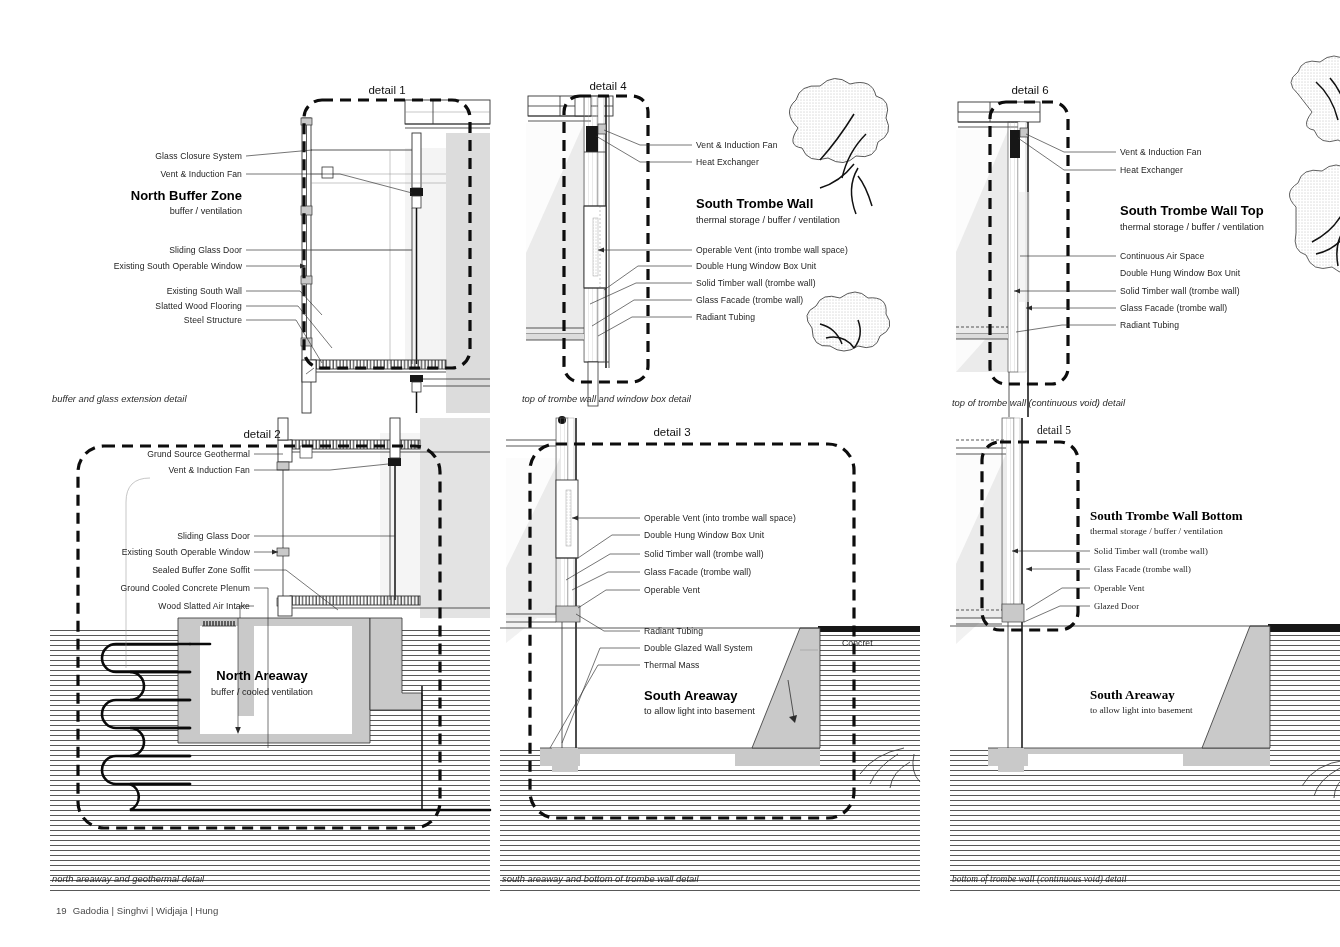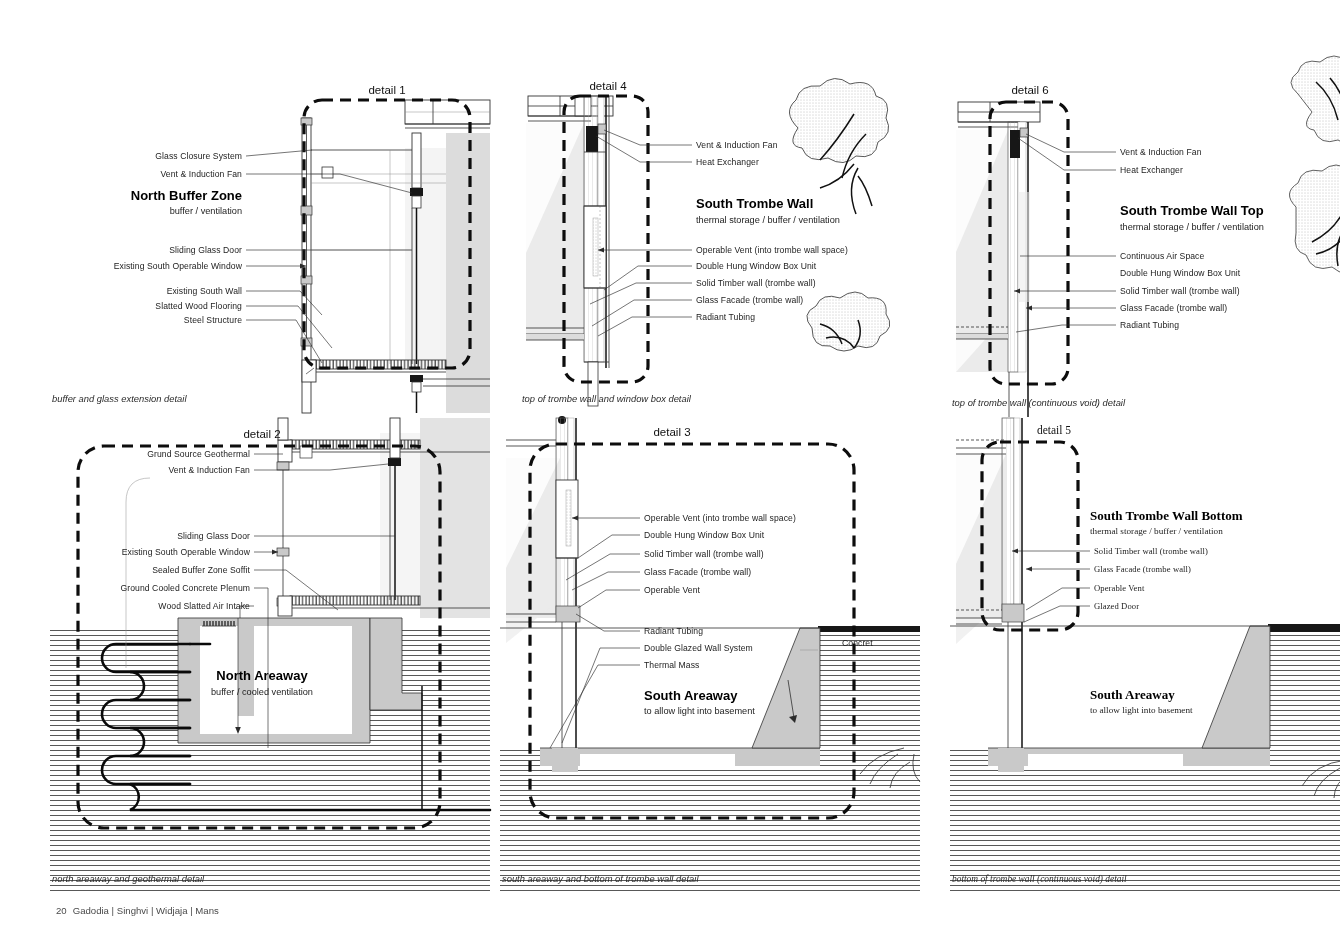--- a/index.html
+++ b/index.html
@@ -556,16 +556,16 @@
     <text class="lbl" x="144" y="191">Glazed Door</text>
 
     <text class="zone-t" x="140" y="281">South Areaway</text>
     <text class="zone-s" x="140" y="295">to allow light into basement</text>
 
     <text class="cap" x="2" y="464">bottom of trombe wall (continuous void) detail</text>
   </svg>
   </div>
 
   <div id="footer">
-    <span class="pg">20</span><span>Gadodia | Singhvi | Widjaja | Mans</span>
+    <span class="pg">19</span><span>Gadodia | Singhvi | Widjaja | Hung</span>
   </div>
 
 </div>
 
 </body></html>

